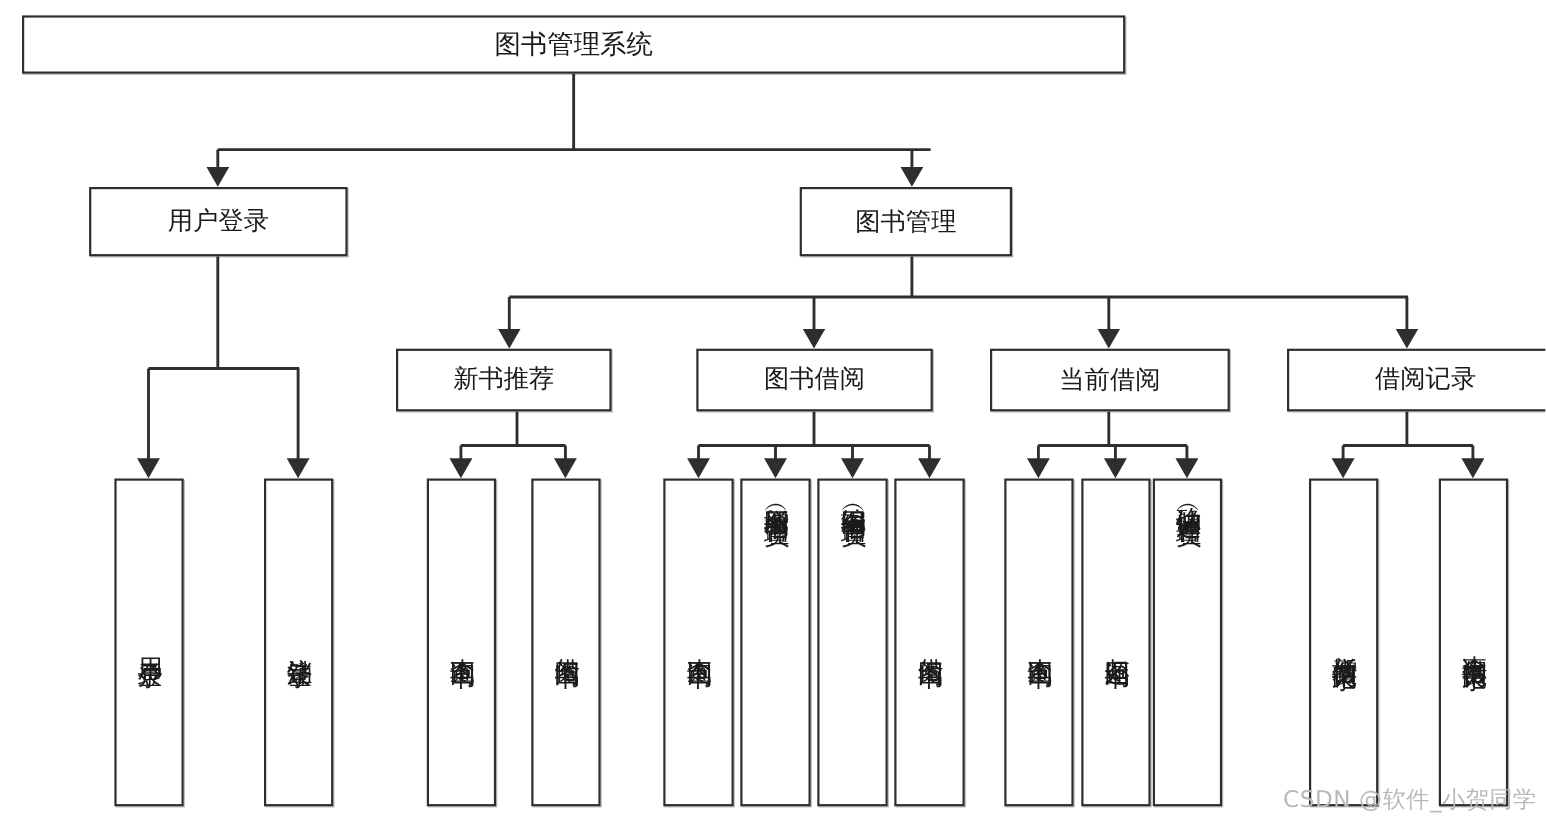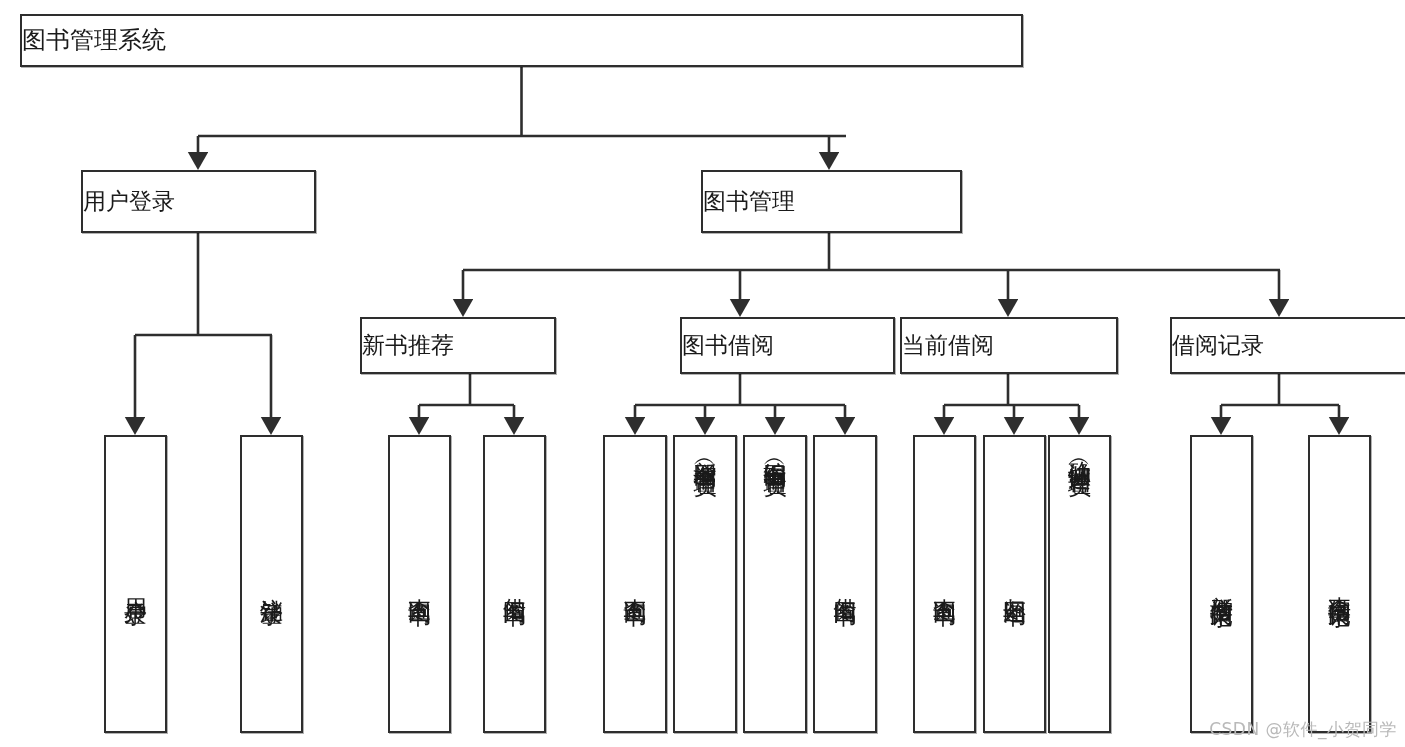--- a/index.html
+++ b/index.html
@@ -23,21 +23,21 @@
     height: 747px;
     pointer-events: none;
   }
   .node {
     position: absolute;
     box-sizing: border-box;
     border: 2px solid #2e2e2e;
     background: #ffffff;
     display: flex;
     align-items: center;
-    justify-content: flex-start;
+    justify-content: center;
     box-shadow: 1px 1px 0 rgba(0,0,0,0.30);
   }
   .node-label {
     color: #1a1a1a;
     line-height: 1.18;
     text-align: center;
     white-space: nowrap;
   }
   .node.horizontal .node-label {
     font-size: 23px;
@@ -58,21 +58,21 @@
     line-height: 1;
   }
   .node.vertical.centered {
     align-items: center;
     padding-top: 0;
   }
   #watermark {
     position: absolute;
     right: 8px;
     bottom: 6px;
-    font-size: 17px;
+    font-size: 21px;
     color: #b9b9b9;
     white-space: nowrap;
     letter-spacing: 0.5px;
   }
 </style>
 </head>
 <body>
 
 <div id="diagram-root">
 
@@ -126,28 +126,28 @@
     </g>
   </svg>
 
   <div class="node root horizontal" style="left:20px; top:14px; width:1003px; height:53px;">
     <span class="node-label">图书管理系统</span>
   </div>
 
   <div class="node horizontal" style="left:81px; top:170px; width:235px; height:63px;">
     <span class="node-label">用户登录</span>
   </div>
-  <div class="node horizontal" style="left:701px; top:170px; width:261px; height:63px;font-family:Liberation Serif, serif;">
+  <div class="node horizontal" style="left:727px; top:170px; width:193px; height:63px;font-family:Liberation Serif, serif;">
     <span class="node-label">图书管理</span>
   </div>
 
   <div class="node horizontal" style="left:360px; top:317px; width:196px; height:57px;">
     <span class="node-label">新书推荐</span>
   </div>
-  <div class="node horizontal" style="left:633px; top:317px; width:215px; height:57px;margin-left:47px;">
+  <div class="node horizontal" style="left:633px; top:317px; width:215px; height:57px;">
     <span class="node-label">图书借阅</span>
   </div>
   <div class="node horizontal" style="left:900px; top:317px; width:218px; height:57px;font-family:Liberation Serif, serif;">
     <span class="node-label">当前借阅</span>
   </div>
   <div class="node horizontal" style="left:1170px; top:317px; width:252px; height:57px;">
     <span class="node-label">借阅记录</span>
   </div>
 
   <div class="node vertical centered" style="left:104px; top:435px; width:63px; height:298px;">

